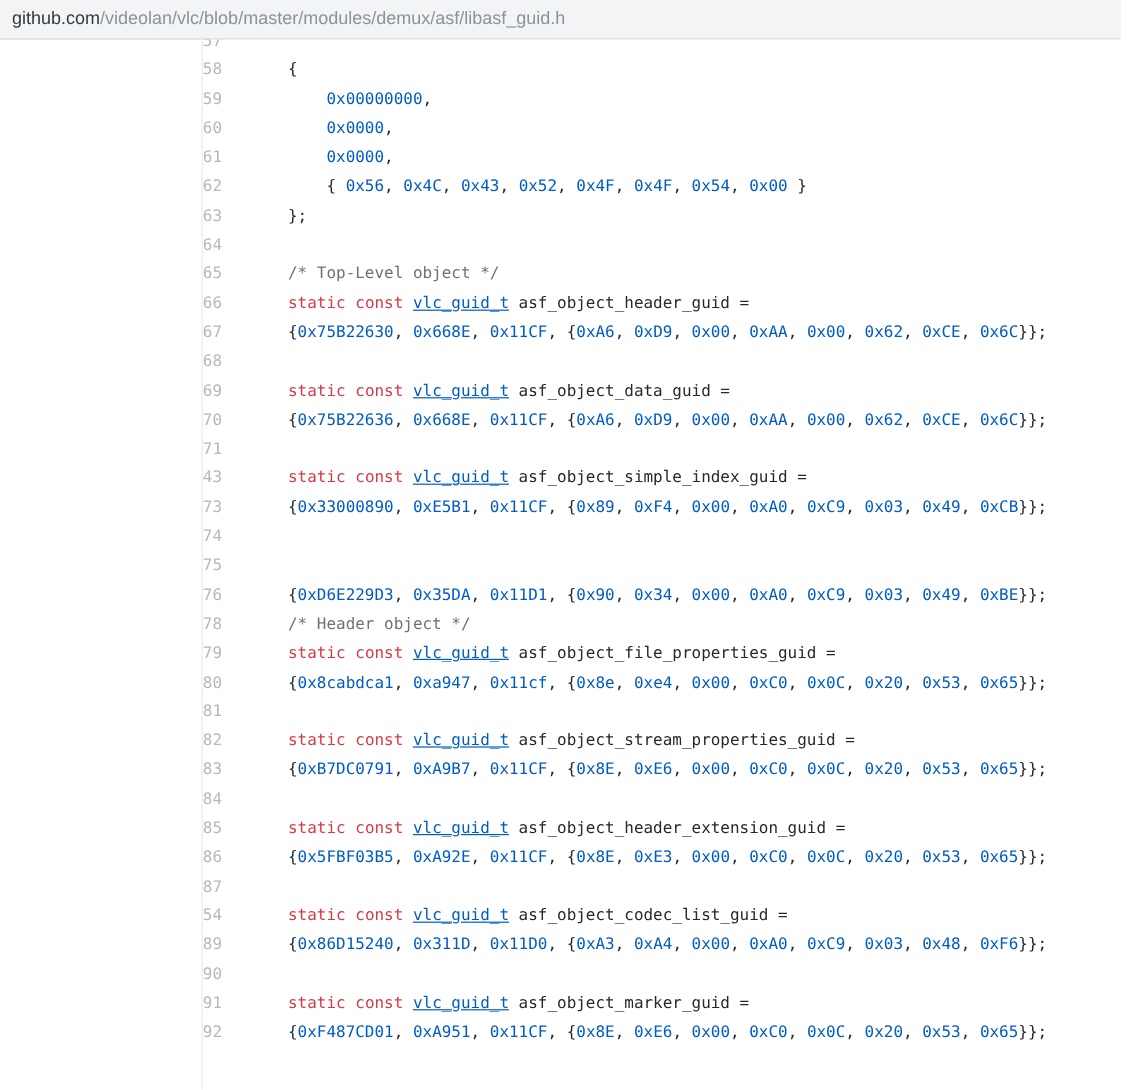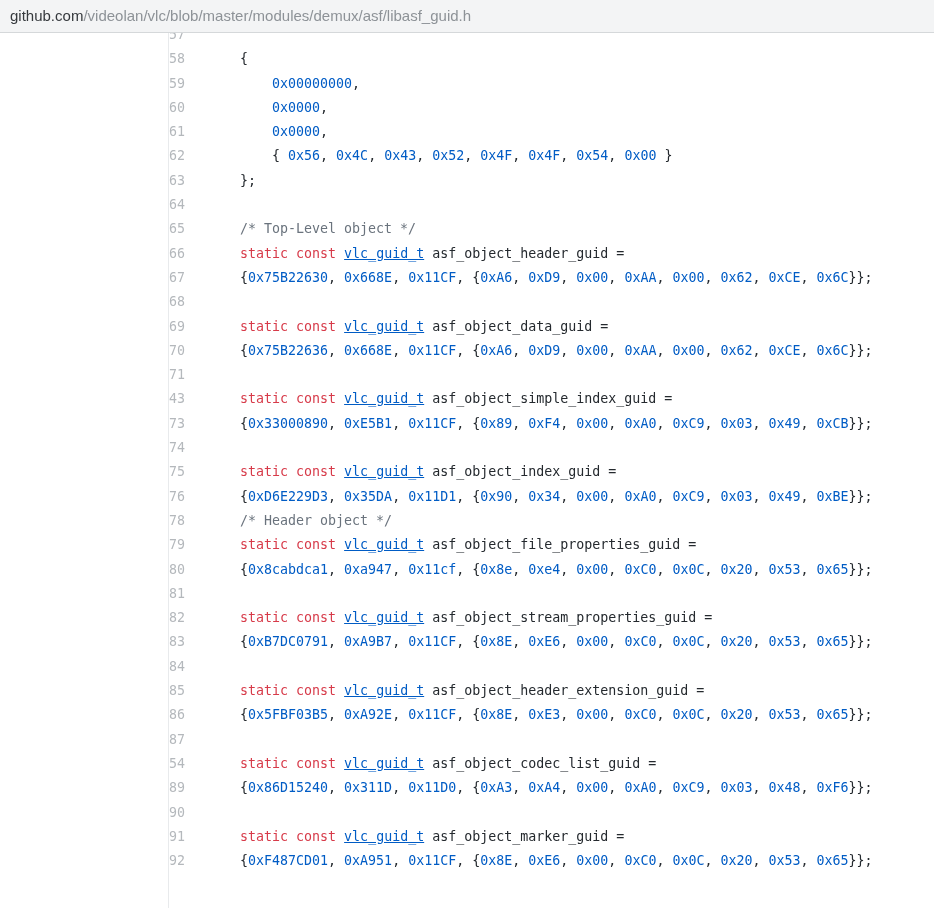--- a/index.html
+++ b/index.html
@@ -126,21 +126,20 @@
         <div class="code-row">
           <div class="ln">73</div>
           <div class="cd"><span class="p">{</span><span class="n">0x33000890</span><span class="p">, </span><span class="n">0xE5B1</span><span class="p">, </span><span class="n">0x11CF</span><span class="p">, {</span><span class="n">0x89</span><span class="p">, </span><span class="n">0xF4</span><span class="p">, </span><span class="n">0x00</span><span class="p">, </span><span class="n">0xA0</span><span class="p">, </span><span class="n">0xC9</span><span class="p">, </span><span class="n">0x03</span><span class="p">, </span><span class="n">0x49</span><span class="p">, </span><span class="n">0xCB</span><span class="p">}};</span></div>
         </div>
         <div class="code-row">
           <div class="ln">74</div>
           <div class="cd"></div>
         </div>
         <div class="code-row">
           <div class="ln">75</div>
-          <div class="cd"><span class="k">static</span><span class="p"> </span><span class="k">const</span><span class="p"> </span><span class="t">vlc_guid_t</span><span class="p"> asf_object_index_guid =</span></div>
         </div>
         <div class="code-row">
           <div class="ln">76</div>
           <div class="cd"><span class="p">{</span><span class="n">0xD6E229D3</span><span class="p">, </span><span class="n">0x35DA</span><span class="p">, </span><span class="n">0x11D1</span><span class="p">, {</span><span class="n">0x90</span><span class="p">, </span><span class="n">0x34</span><span class="p">, </span><span class="n">0x00</span><span class="p">, </span><span class="n">0xA0</span><span class="p">, </span><span class="n">0xC9</span><span class="p">, </span><span class="n">0x03</span><span class="p">, </span><span class="n">0x49</span><span class="p">, </span><span class="n">0xBE</span><span class="p">}};</span></div>
         </div>
         <div class="code-row">
           <div class="ln">78</div>
           <div class="cd"><span class="c">/* Header object */</span></div>
         </div>
         <div class="code-row">

